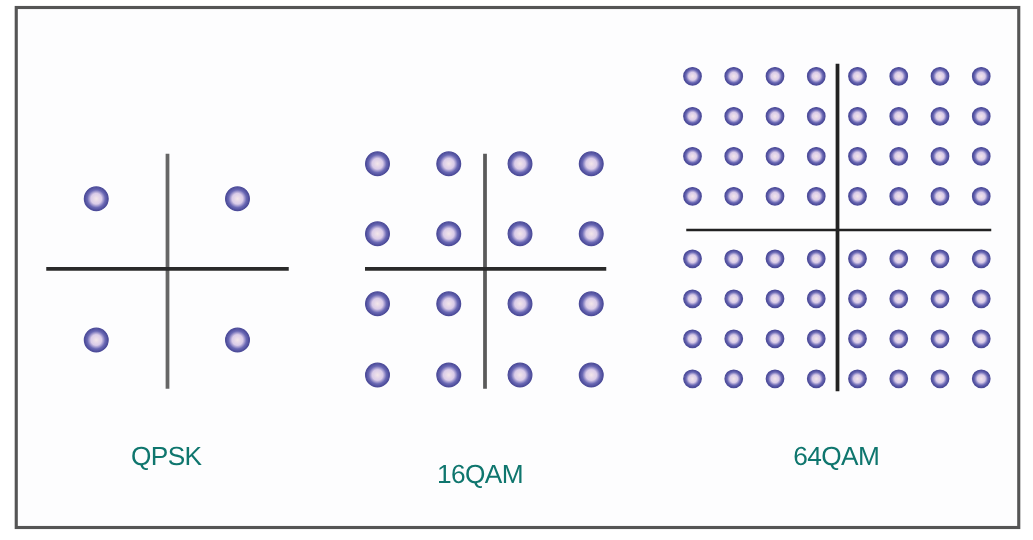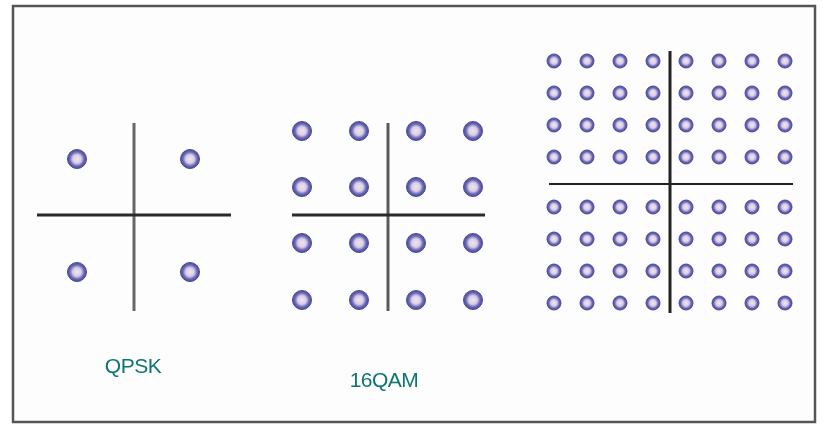--- a/index.html
+++ b/index.html
@@ -130,13 +130,14 @@
             <circle cx="785" cy="303" r="7" fill="url(#dotGrad)" stroke="#4d4c9a" stroke-width="1"></circle>
           </g>
           <line x1="670" x2="670" y1="51" y2="313" stroke="#222222" stroke-width="3"></line>
           <line x1="549" x2="793" y1="184" y2="184" stroke="#222222" stroke-width="2"></line>
         </g>
       </g>
   </svg>
 
   <div class="label" style="left:133px; top:354px;">QPSK</div>
   <div class="label" style="left:384px; top:368px;">16QAM</div>
+  <div class="label" style="left:669px; top:354px;">64QAM</div>
 </div>
 
 </body></html>

